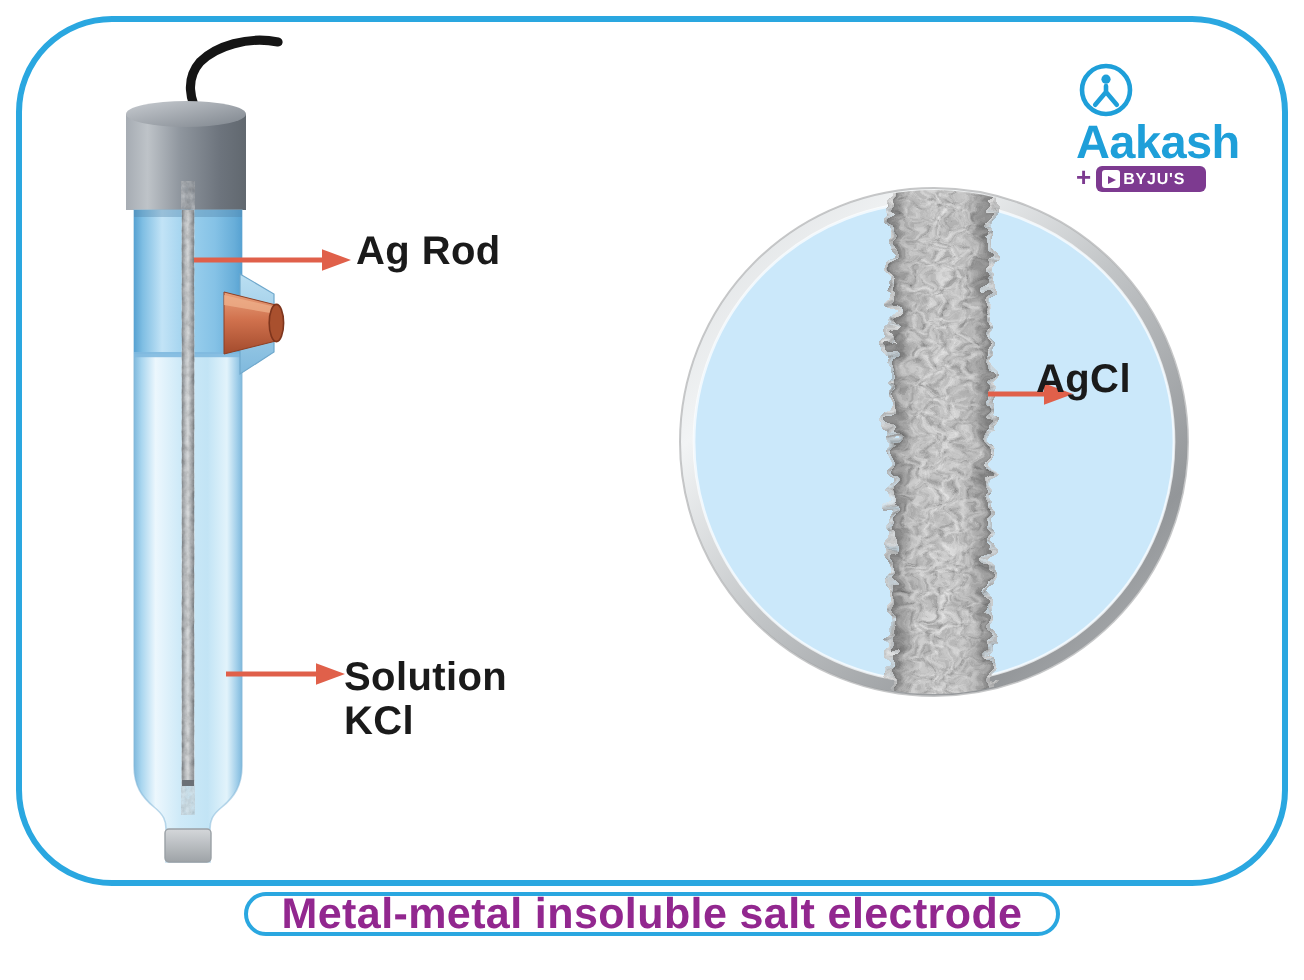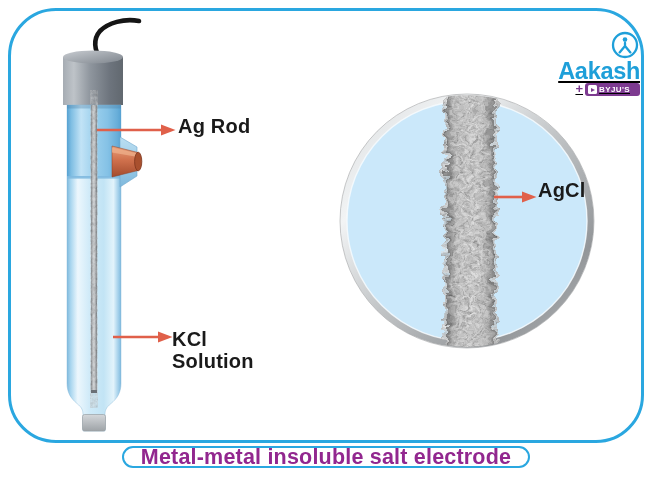--- a/index.html
+++ b/index.html
@@ -18,22 +18,22 @@
   }
   .lbl-kcl{line-height:22px;}
   .caption{
     position:absolute;top:446px;left:50%;transform:translateX(-50%);
     box-sizing:border-box;width:408px;height:22px;
     background:#ffffff;border:2.5px solid #2AA7E0;border-radius:12px;
     display:flex;align-items:center;justify-content:center;
     color:#92278F;font-weight:700;font-size:21.5px;letter-spacing:.2px;white-space:nowrap;
   }
   .logo{
-    position:absolute;top:30px;right:12px;width:112px;
-    display:flex;flex-direction:column;align-items:flex-end;text-decoration:underline;
+    position:absolute;top:30px;right:2px;width:112px;
+    display:flex;flex-direction:column;align-items:flex-start;
   }
   .logo-brand{
     color:#1E9FD9;font-weight:800;font-size:23.5px;line-height:22px;
     letter-spacing:-.3px;margin-top:0px;
   }
   .badge-row{display:flex;align-items:center;margin-top:1px;}
   .badge-plus{
     color:#7D3A90;font-weight:800;font-size:13px;line-height:13px;margin-right:2px;
     position:relative;top:-1px;
   }
@@ -187,25 +187,25 @@
       <g>
         <line x1="494" y1="197" x2="522" y2="197" stroke-width="2.6"></line>
         <polygon points="522,191.6 536.5,197 522,202.4" stroke="none"></polygon>
       </g>
     </g>
   </svg>
 
   <div class="lbl" style="left:178px;top:117px;">Ag Rod</div>
 
   <div class="lbl lbl-kcl" style="left:172px;top:328px;">
+    <div>Solution</div>
     <div>KCl</div>
-    <div>Solution</div>
   </div>
 
-  <div class="lbl" style="left:538px;top:181px;">AgCl</div>
+  <div class="lbl" style="left:518px;top:181px;">AgCl</div>
 
   <div class="logo">
     <svg width="30" height="30" viewBox="0 0 30 30">
       <circle cx="15" cy="15" r="12" fill="none" stroke="#1E9FD9" stroke-width="2.3"></circle>
       <circle cx="15" cy="9.6" r="2.3" fill="#1E9FD9"></circle>
       <path d="M15,13 V16 M15,16 L9.6,22.4 M15,16 L20.4,22.4" fill="none" stroke="#1E9FD9" stroke-width="2.3" stroke-linecap="round"></path>
     </svg>
     <div class="logo-brand">Aakash</div>
     <div class="badge-row">
       <span class="badge-plus">+</span>

